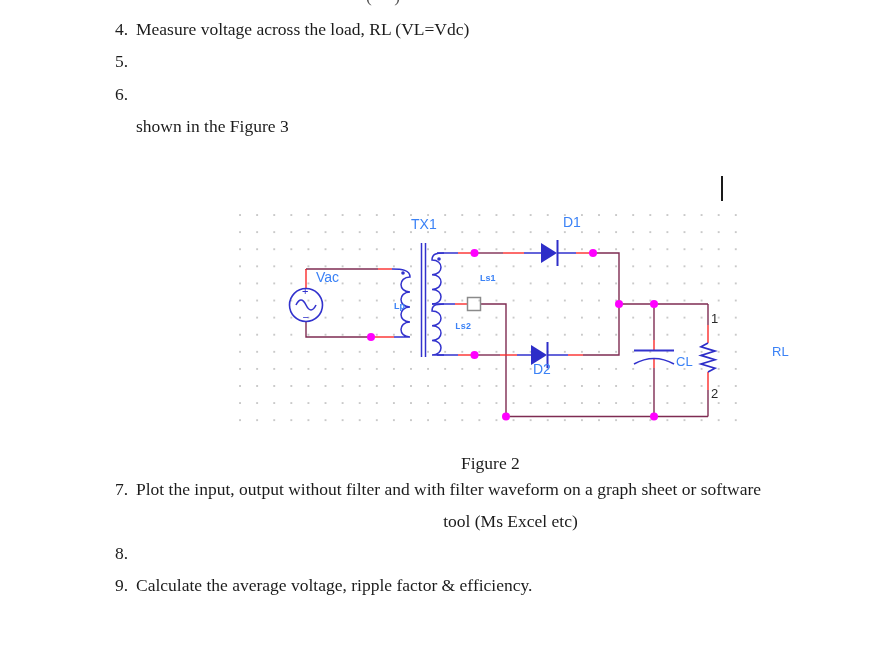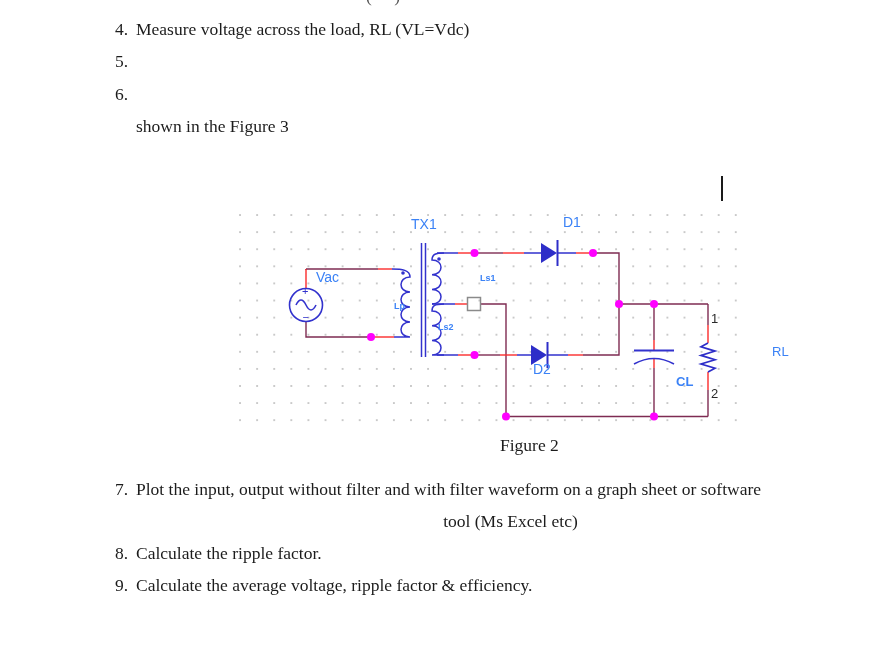--- a/index.html
+++ b/index.html
@@ -7,21 +7,21 @@
     width:885px;height:647px;position:relative;background:#ffffff;
     font-family:"Liberation Serif", serif;color:#1c1c1c;overflow:hidden;
   }
   
   .textblock{position:absolute;left:0;width:885px;}
   .row{display:flex;line-height:32.4px;font-size:17.5px;}
   .row .num{display:inline-block;width:21px;margin-left:115px;flex:0 0 21px;}
   .row .txt{white-space:pre;}
   .fragment-clip{position:absolute;left:366px;top:0;width:44px;height:7px;overflow:hidden;}
   .fragment-clip span{position:absolute;top:-14px;left:0;font-size:17.5px;letter-spacing:9px;color:#555;}
-  .caption{position:absolute;left:461px;top:435px;font-size:17.5px;margin-left:39px;}
+  .caption{position:absolute;left:461px;top:453px;font-size:17.5px;}
   
   .grid{
     position:absolute;left:233px;top:204px;width:515px;height:226px;
     background-image:radial-gradient(circle,#c9c9c9 0.9px,rgba(255,255,255,0) 1.5px);
     background-size:17.1px 17.1px;background-position:-1.5px 2.5px;
   }
   svg.circuit{position:absolute;left:0;top:0;pointer-events:none;}
   .slabel{position:absolute;color:#3b82f6;font-family:"Liberation Sans",sans-serif;white-space:nowrap;}
   .slabel.big{font-size:14px;}
   .slabel.med{font-size:13px;}
@@ -141,22 +141,22 @@
     <circle cx="654" cy="416.5" r="4"></circle>
   </g>
 </svg>
 
 <span class="slabel big" style="left:411px;top:216px;">TX1</span>
 <span class="slabel big" style="left:563px;top:214px;">D1</span>
 <span class="slabel big" style="left:533px;top:361px;">D2</span>
 <span class="slabel big" style="left:316px;top:269px;">Vac</span>
 <span class="slabel tiny" style="left:394px;top:301px;text-align:right;">Lp</span>
 <span class="slabel tiny" style="left:438px;top:273px;margin-left:42px;">Ls1</span>
-<span class="slabel tiny" style="left:438px;top:322px;">Ls2</span>
-<span class="slabel med" style="left:676px;top:374px;font-weight:bold;">CL</span>
+<span class="slabel tiny" style="left:455px;top:322px;font-family:Liberation Mono, monospace;">Ls2</span>
+<span class="slabel med" style="left:676px;top:354px;">CL</span>
 <span class="slabel med" style="left:724px;top:344px;margin-left:48px;">RL</span>
 <span class="slabel med dark" style="left:711px;top:311px;">1</span>
 <span class="slabel med dark" style="left:711px;top:386px;">2</span>
 <span class="srcsign" style="left:302px;top:286px;">+</span>
 <span class="srcsign" style="left:302.5px;top:312px;">−</span>
 
 <div class="cursor"></div>
 
 <div class="caption">Figure 2</div>
 
@@ -164,19 +164,18 @@
   <div class="row" style="line-height:32px;">
     <span class="num">7.</span>
     <span class="txt">Plot the input, output without filter and with filter waveform on a graph sheet or software</span>
   </div>
   <div class="row" style="line-height:32px;justify-content:center;">
     <span class="num"></span>
     <span class="txt">tool (Ms Excel etc)</span>
   </div>
   <div class="row" style="line-height:32px;">
     <span class="num">8.</span>
-    <span class="txt">Calculate the ripple factor.</span>
   </div>
   <div class="row" style="line-height:32px;">
     <span class="num">9.</span>
     <span class="txt">Calculate the average voltage, ripple factor &amp; efficiency.</span>
   </div>
 </div>
 
 </body></html>

